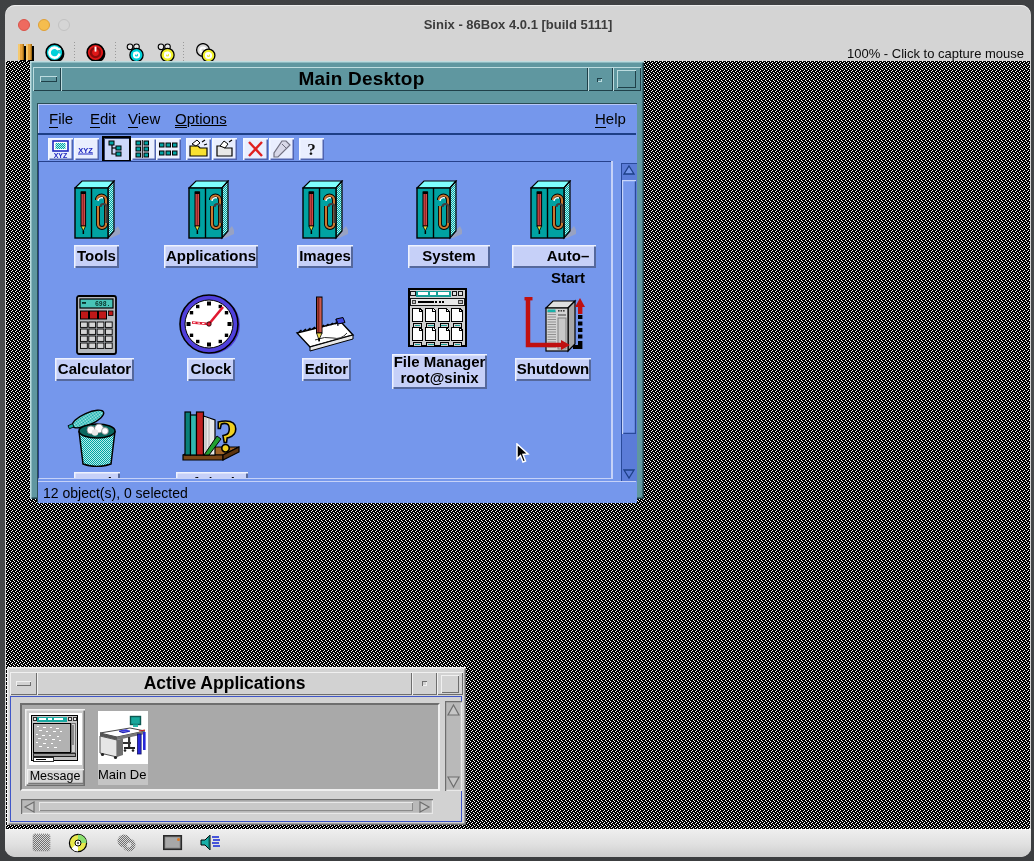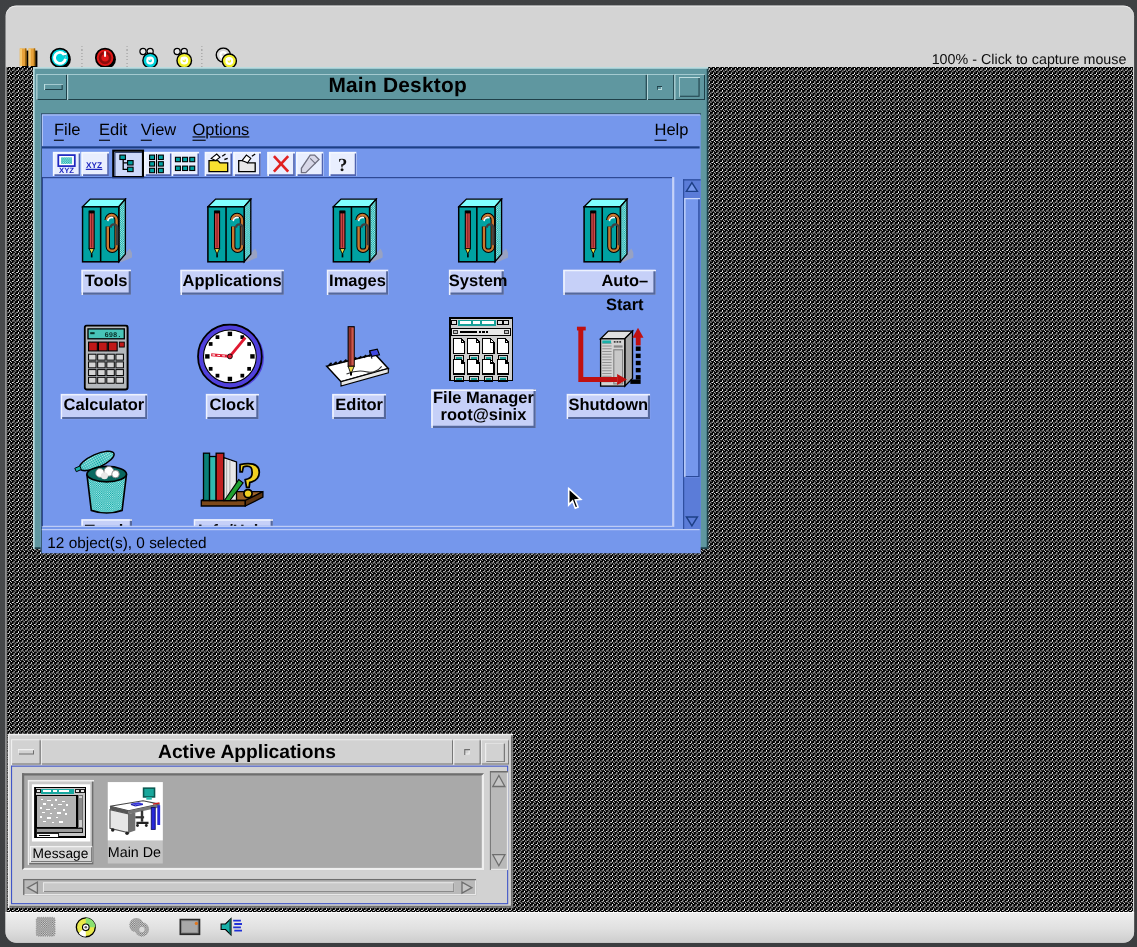--- a/index.html
+++ b/index.html
@@ -117,20 +117,26 @@
         <rect x="8.6" y="51" width="1.5" height="3" fill="#000"></rect>
 
         <path d="M23 20 a4.5 4.5 0 0 1 9 0 L32 44 a4 4 0 0 1 -8 0 L24 26" fill="none" stroke="#000" stroke-width="4"></path>
         <path d="M23 20 a4.5 4.5 0 0 1 9 0 L32 44 a4 4 0 0 1 -8 0 L24 26" fill="none" stroke="#c87830" stroke-width="2.2"></path>
         <path d="M26.5 27 a3 3 0 0 1 6 0 L32.5 43" fill="none" stroke="#404040" stroke-width="2.2"></path>
         <path d="M24 21 a3.5 3.5 0 0 1 5 -3" fill="none" stroke="#fff" stroke-width="1.4"></path>
       </symbol>
     </defs>
   </svg>
   <div id="macwin">
+    <div id="mactitle">
+      <div class="tl" style="left:13px; background:#ee6a5f; border:0.5px solid #d95349;"></div>
+      <div class="tl" style="left:33px; background:#f5bd4e; border:0.5px solid #dfa036;"></div>
+      <div class="tl" style="left:53px; background:#d5d5d5; border:0.5px solid #c2c2c2;"></div>
+      <div id="title-text">Sinix - 86Box 4.0.1 [build 5111]</div>
+    </div>
     <div id="mactoolbar">
       <div id="capture-text">100% - Click to capture mouse</div>
       <div class="vsep" style="left:69px;"></div>
       <div class="vsep" style="left:110px;"></div>
       <div class="vsep" style="left:178px;"></div>
 
       <svg class="abs" style="left:12px; top:5px;" width="19" height="20">
         <rect x="3" y="3" width="6" height="16.5" fill="#000"></rect>
         <rect x="11" y="3" width="6" height="16.5" fill="#000"></rect>
         <rect x="1" y="1" width="6" height="16" fill="#e8a33b"></rect>
@@ -297,21 +303,21 @@
             <svg class="abs cab" style="left:377px; top:18px;" width="46" height="61" viewBox="0 0 46 61">
                 <use href="#cabinet"></use>
               </svg>
             <svg class="abs cab" style="left:491px; top:18px;" width="46" height="61" viewBox="0 0 46 61">
                 <use href="#cabinet"></use>
               </svg>
 
             <div class="dlabel" style="left:35px;  top:83px; width:45px;">Tools</div>
             <div class="dlabel" style="left:125px; top:83px; width:94px;">Applications</div>
             <div class="dlabel" style="left:258px; top:83px; width:56px;">Images</div>
-            <div class="dlabel" style="left:369px; top:83px; width:50px;">System</div>
+            <div class="dlabel" style="left:369px; top:83px; width:82px;">System</div>
             <div class="dlabel" style="left:473px; top:83px; width:84px;padding-left:28px;">Auto–Start</div>
 
             <svg class="abs" style="left:37px; top:133px;" width="42" height="61">
               <rect x="1" y="1" width="39" height="58" rx="2" fill="#b4b8bc" stroke="#000" stroke-width="1.8"></rect>
               <rect x="4" y="4" width="33" height="9" fill="#48c4b8" stroke="#000" stroke-width="1.2"></rect>
               <rect x="6" y="7" width="4" height="1.8" fill="#083028"></rect>
               <text x="34.5" y="11" font-size="6.5" font-weight="bold" fill="#083028" text-anchor="end" font-family="Liberation Mono, monospace">698.</text>
               <g fill="#c01818" stroke="#000" stroke-width="1">
                 <rect x="4.5" y="16" width="8" height="8"></rect>
                   <rect x="13.5" y="16" width="8" height="8"></rect>

